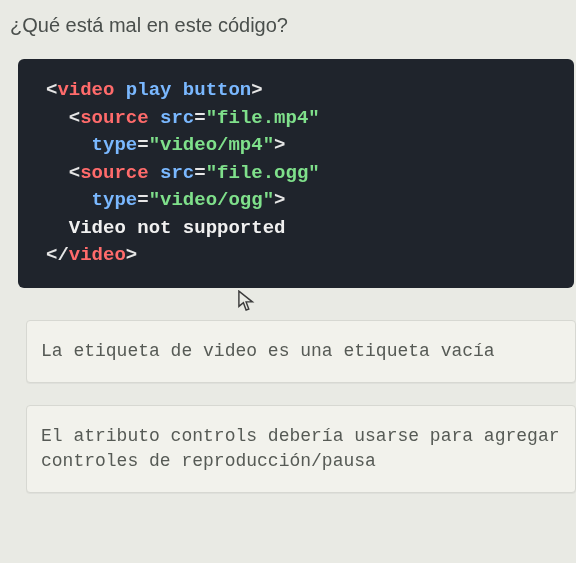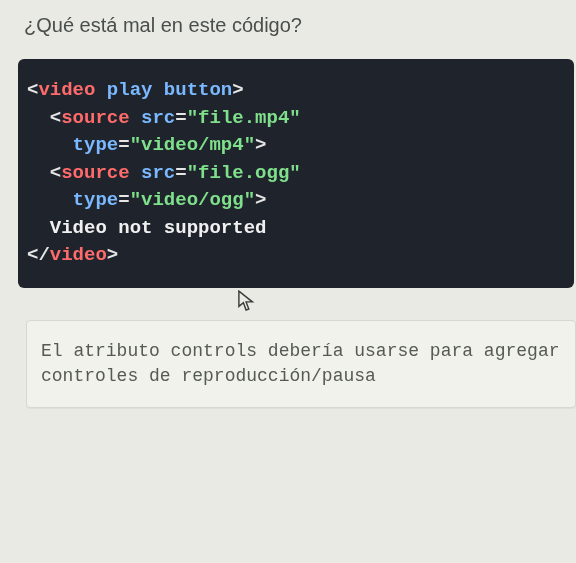--- a/index.html
+++ b/index.html
@@ -7,27 +7,27 @@
   body {
     background: #e9eae4;
     font-family: Arial, Helvetica, sans-serif;
     color: #3d4340;
     padding: 10px 0 0 8px;
     overflow: hidden;
   }
   .question {
     font-size: 20px;
     color: #4a4f4c;
-    margin: 4px 0 22px 16px;
+    margin: 4px 0 22px 2px;
     font-weight: 400;
   }
   .code-block {
     background: #1f242c;
     border-radius: 6px;
-    padding: 18px 14px 18px 9px;
+    padding: 18px 14px 18px 28px;
     margin: 0 2px 0 10px;
     font-family: "Menlo", "Consolas", "Courier New", monospace;
     font-size: 19px;
     line-height: 1.45;
     font-weight: 700;
     color: #e6e6e6;
     white-space: pre;
     overflow: hidden;
   }
   .tok-punct { color: #e6e6e6; }
@@ -80,14 +80,15 @@
   <span class="tok-text">Video not supported</span>
 <span class="tok-punct">&lt;/</span><span class="tok-tag">video</span><span class="tok-punct">&gt;</span></pre>
 
 <div class="cursor-wrap">
   <svg class="cursor" viewBox="0 0 20 24">
     <path d="M1 1 L1 18 L6 14 L9 22 L12 21 L9 13 L16 13 Z" fill="none" stroke="#3b3b3b" stroke-width="1.6"></path>
   </svg>
 </div>
 
 <div class="options">
+  <div class="option">La etiqueta de video es una etiqueta vacía</div>
   <div class="option">El atributo controls debería usarse para agregar controles de reproducción/pausa</div>
 </div>
 
 </body></html>

